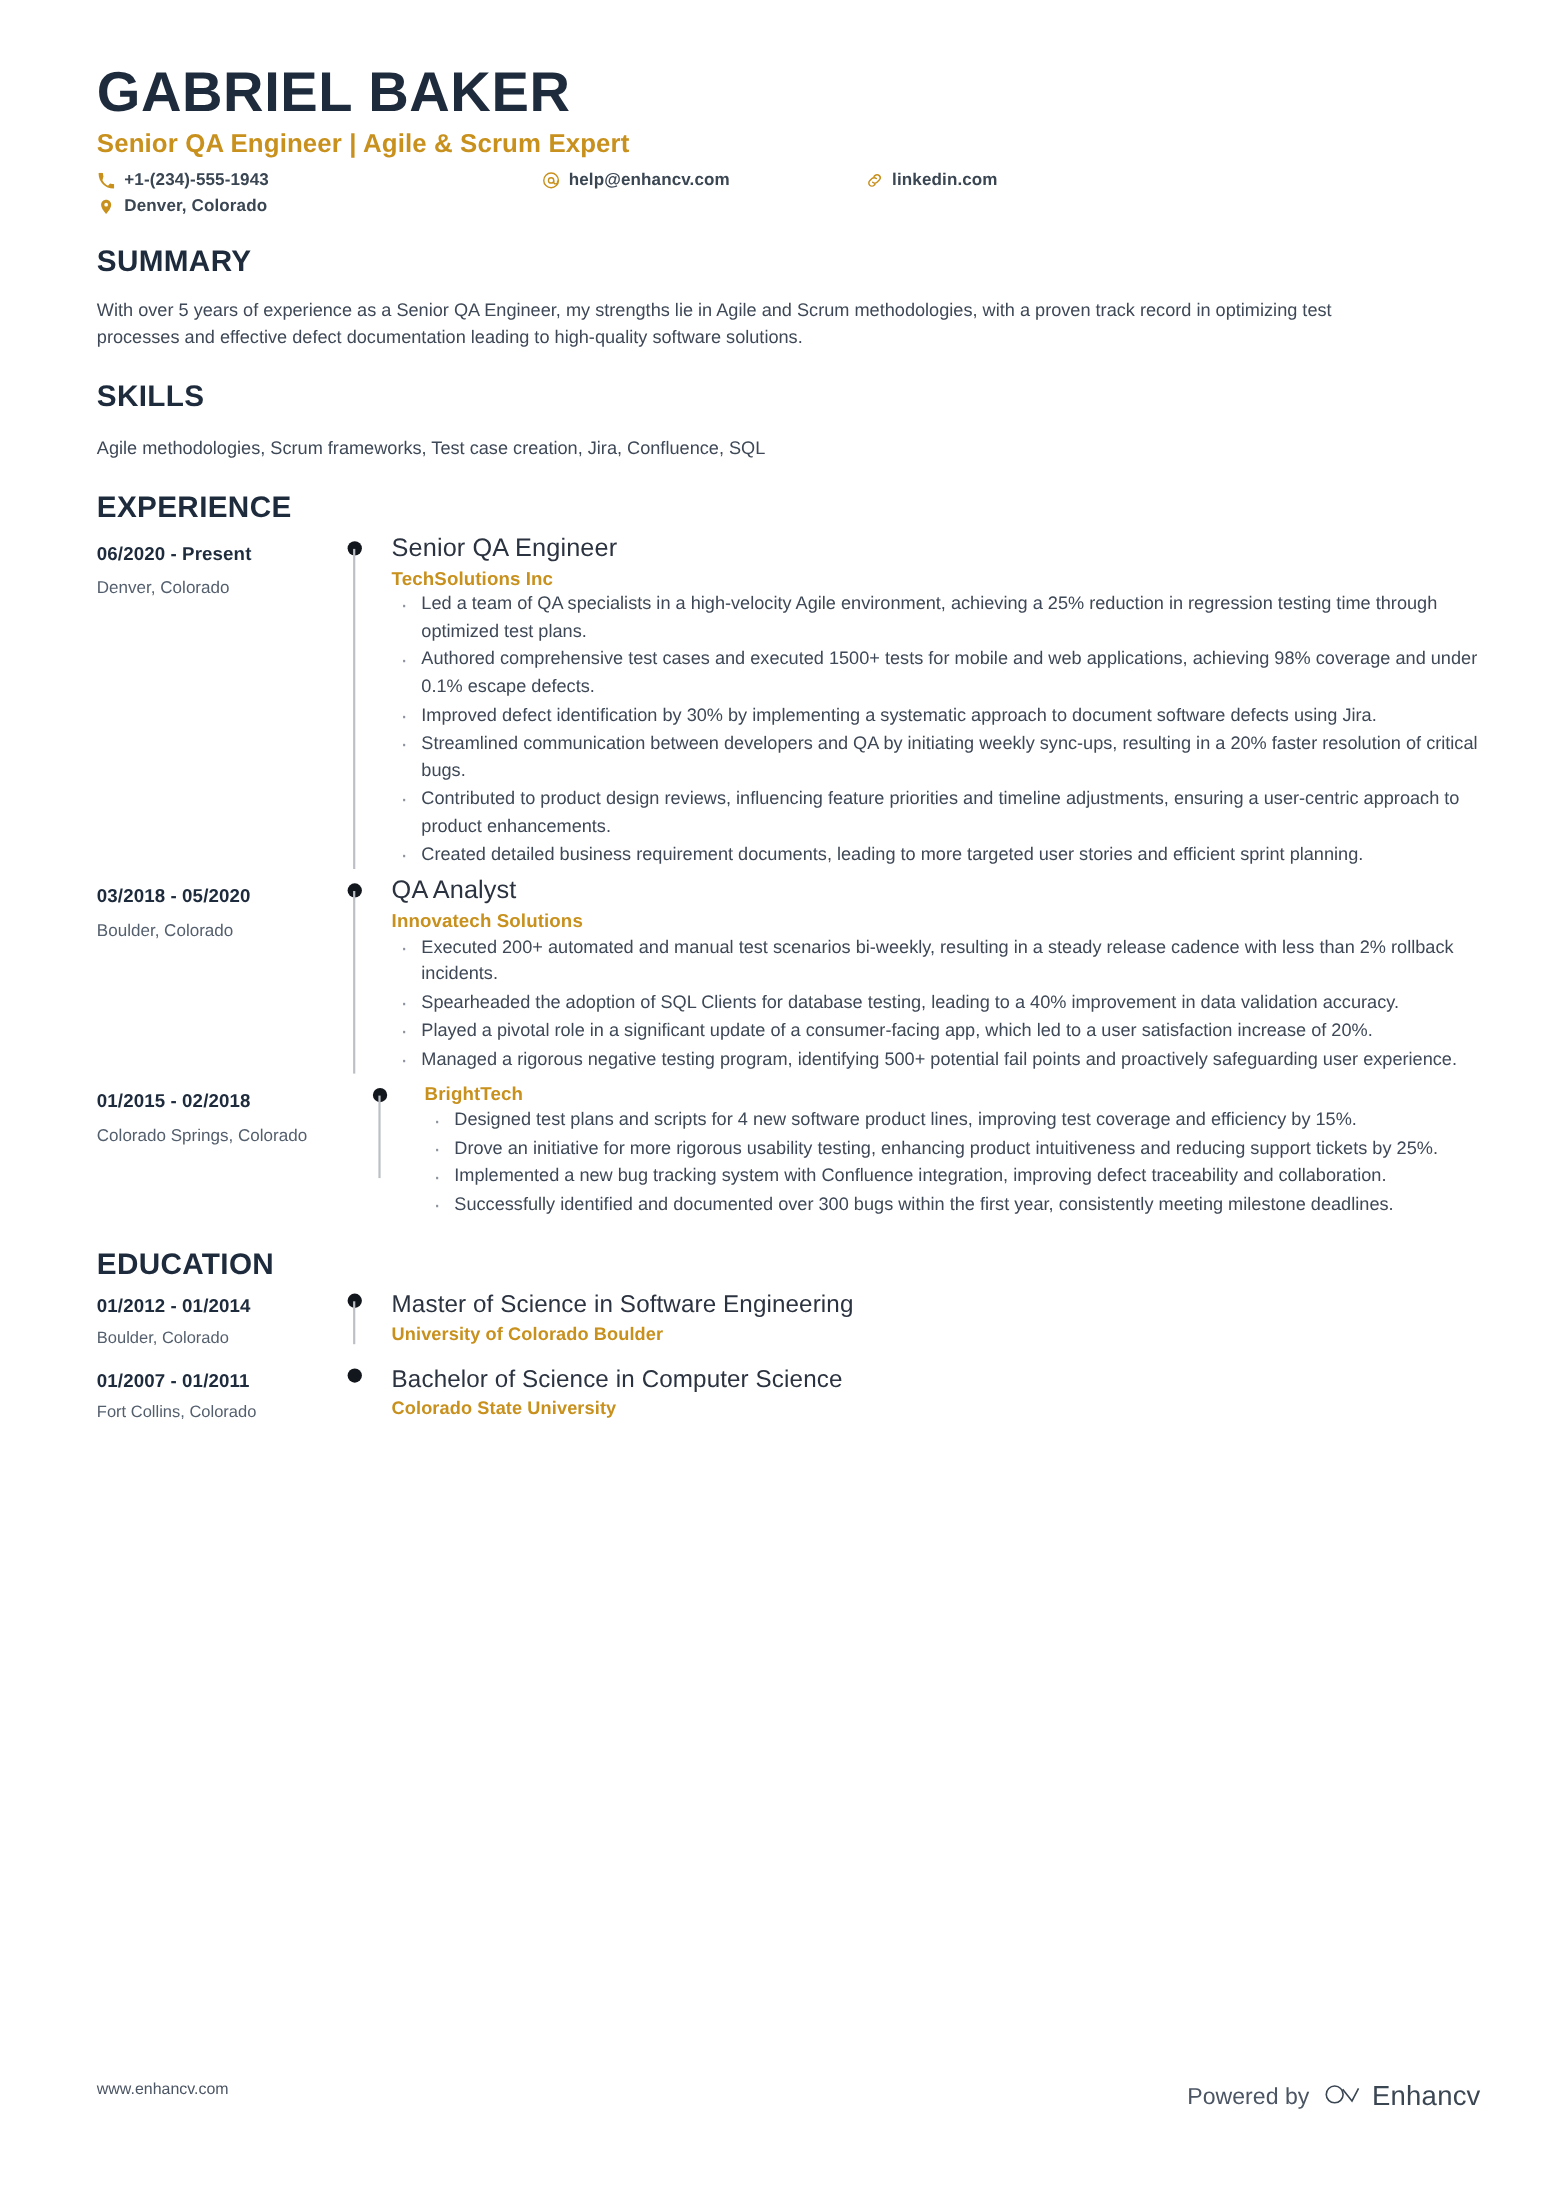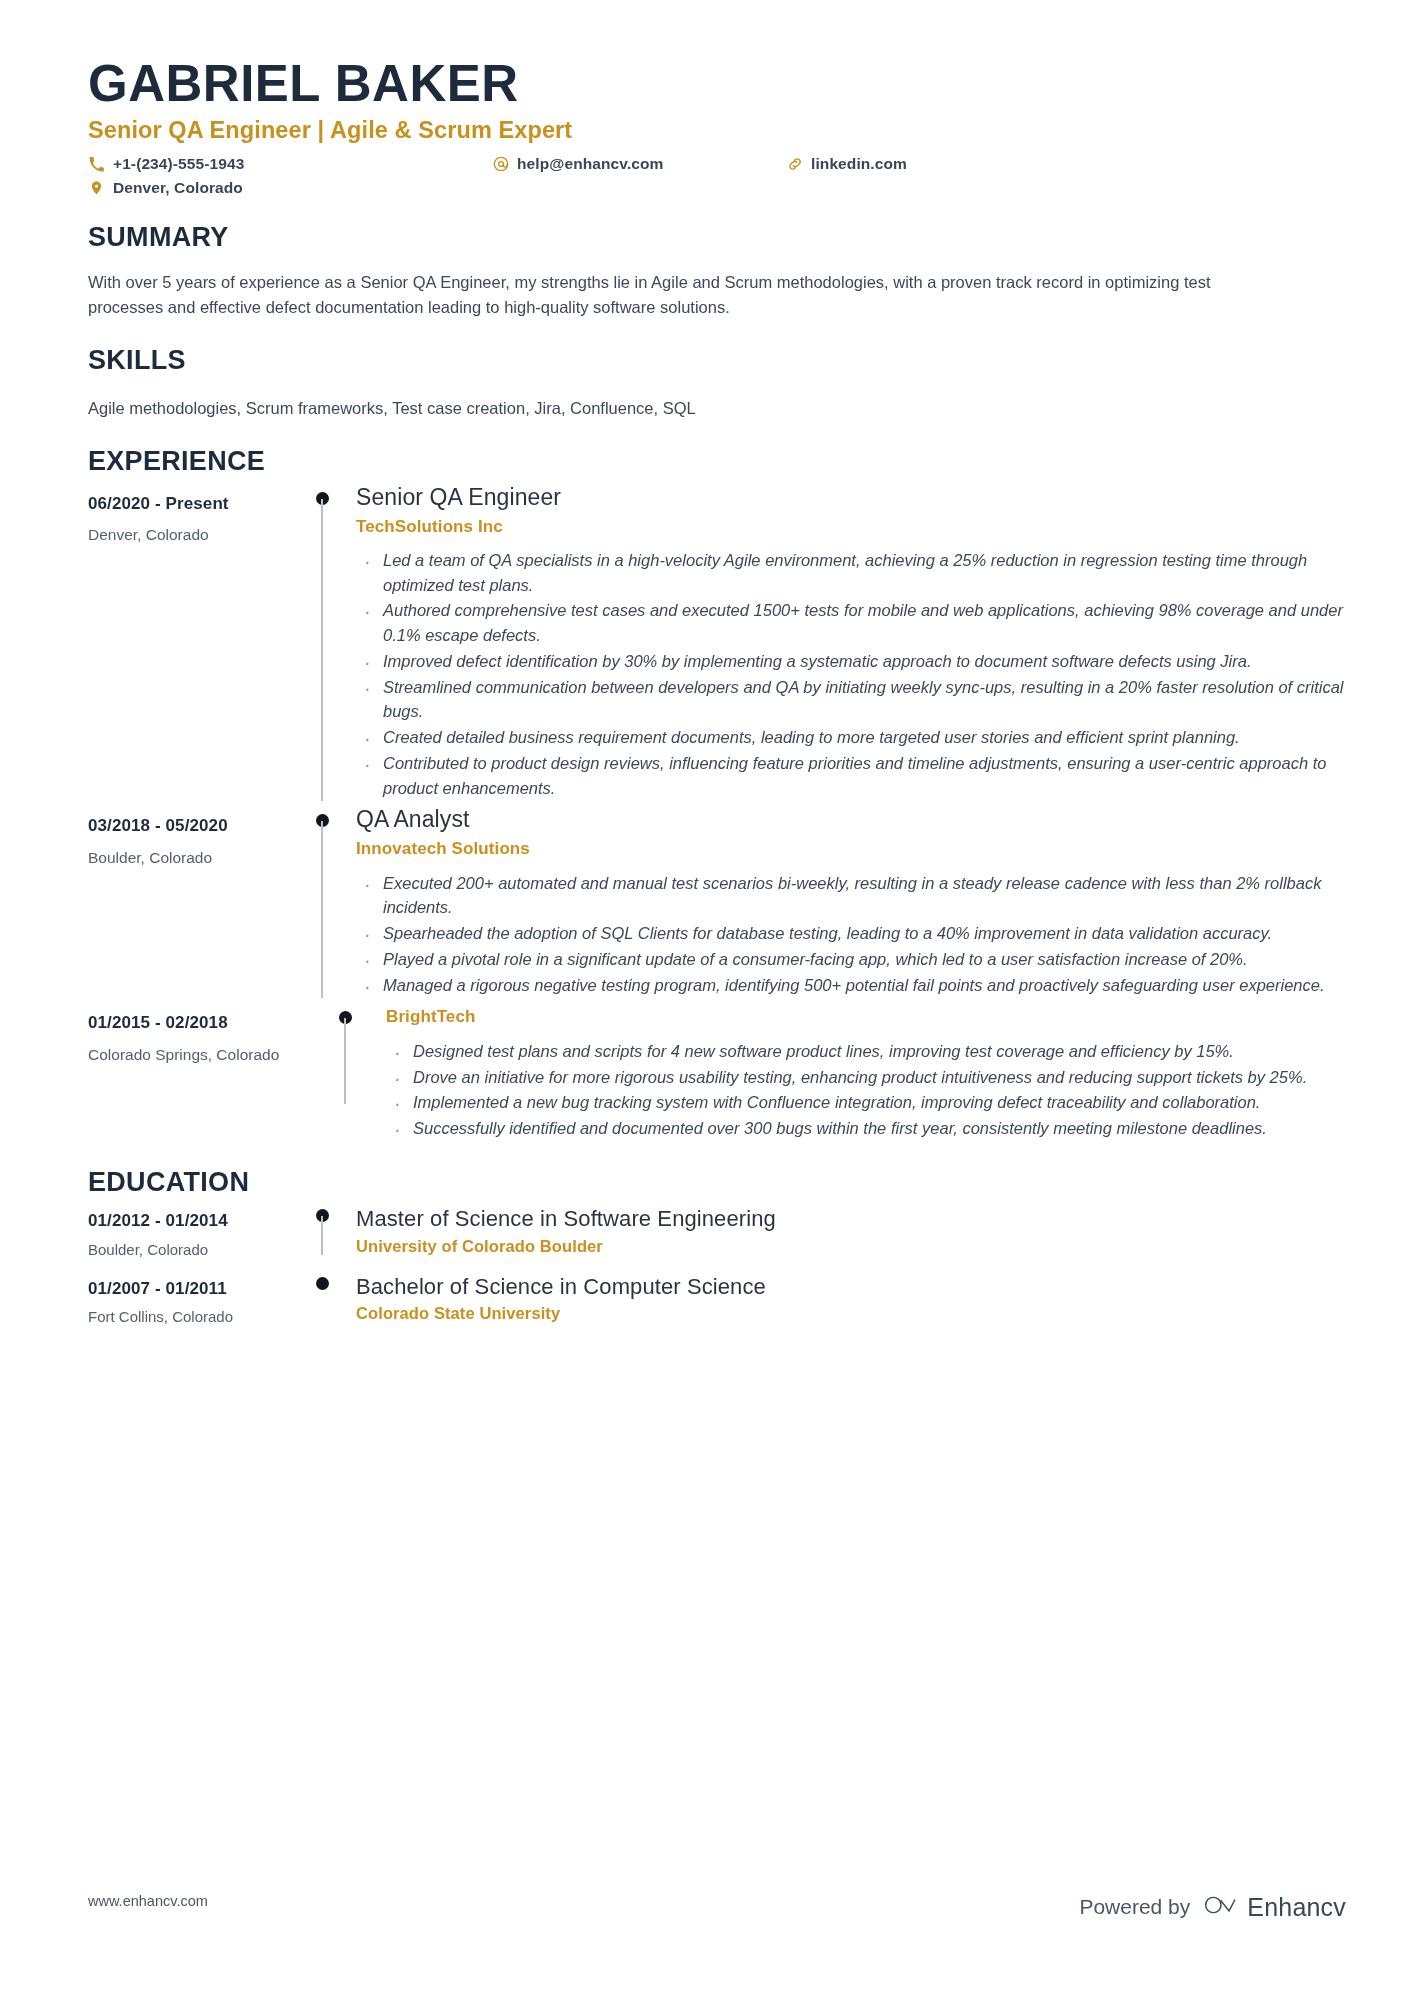--- a/index.html
+++ b/index.html
@@ -168,22 +168,20 @@
     margin-top: 5px;
     font-size: 17px;
     font-weight: 700;
     color: #c8901d;
     line-height: 1.2;
     letter-spacing: 0.1px;
   }
 
   .bullets {
     list-style: none;
-    margin-top: 11px;
-    font-style: italic;
   }
 
   .bullets li {
     position: relative;
     padding-left: 27px;
     font-size: 16.5px;
     line-height: 1.5;
     color: #3e4856;
     margin-bottom: 1px;
   }
@@ -345,22 +343,22 @@
           <span class="rail-line"></span>
         </div>
         <div class="entry-right">
           <div class="entry-title">Senior QA Engineer</div>
           <div class="entry-company">TechSolutions Inc</div>
           <ul class="bullets">
             <li>Led a team of QA specialists in a high-velocity Agile environment, achieving a 25% reduction in regression testing time through optimized test plans.</li>
             <li>Authored comprehensive test cases and executed 1500+ tests for mobile and web applications, achieving 98% coverage and under 0.1% escape defects.</li>
             <li>Improved defect identification by 30% by implementing a systematic approach to document software defects using Jira.</li>
             <li>Streamlined communication between developers and QA by initiating weekly sync-ups, resulting in a 20% faster resolution of critical bugs.</li>
+            <li>Contributed to product design reviews, influencing feature priorities and timeline adjustments, ensuring a user-centric approach to product enhancements.</li>
             <li>Created detailed business requirement documents, leading to more targeted user stories and efficient sprint planning.</li>
-            <li>Contributed to product design reviews, influencing feature priorities and timeline adjustments, ensuring a user-centric approach to product enhancements.</li>
           </ul>
         </div>
       </div>
 
       <div class="entry">
         <div class="entry-left">
           <div class="entry-dates">03/2018 - 05/2020</div>
           <div class="entry-location">Boulder, Colorado</div>
         </div>
         <div class="entry-rail">

